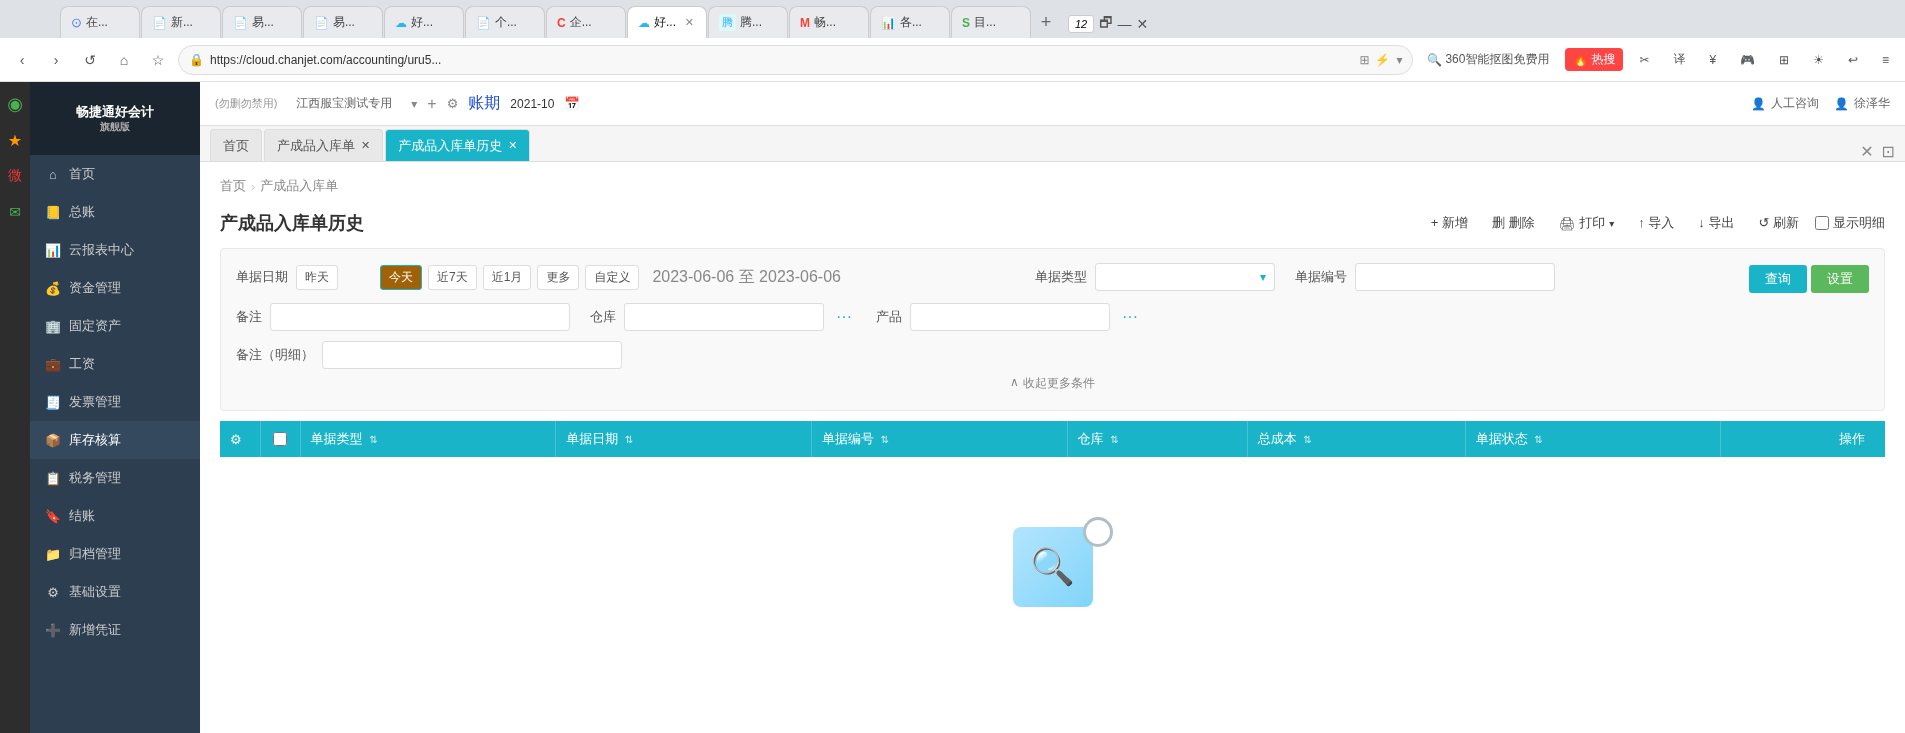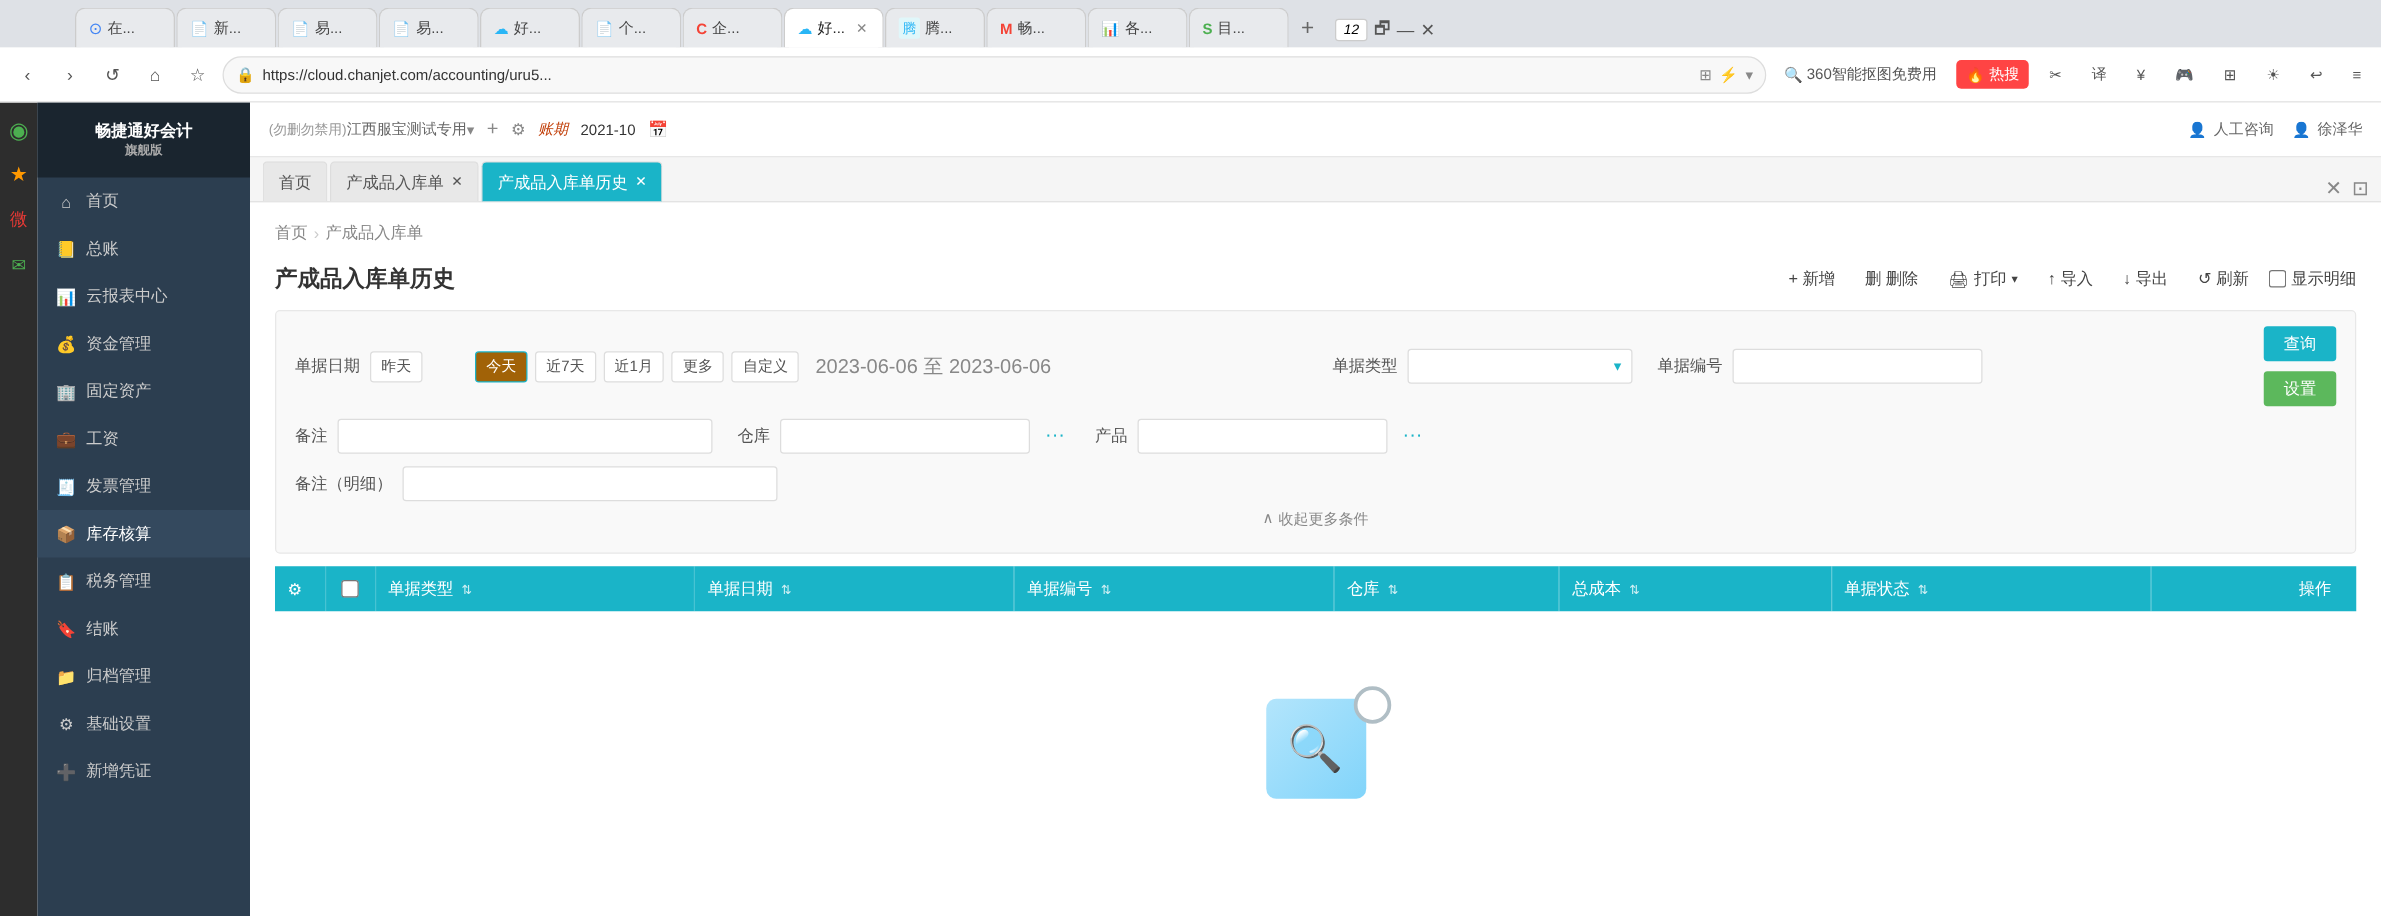--- a/index.html
+++ b/index.html
@@ -25,34 +25,34 @@
 
     
     .app-container { display: flex; flex: 1; overflow: hidden; }
 
     
     .icon-sidebar { width: 30px; background: #2d2d2d; display: flex; flex-direction: column; align-items: center; padding-top: 10px; gap: 12px; flex-shrink: 0; }
     .icon-sidebar-item { width: 24px; height: 24px; display: flex; align-items: center; justify-content: center; cursor: pointer; border-radius: 4px; }
 
     
     .nav-sidebar { width: 170px; background: #2c3e50; display: flex; flex-direction: column; flex-shrink: 0; }
-    .sidebar-header { height: 60px; background: #1a252f; display: flex; align-items: center; justify-content: center; }
+    .sidebar-header { height: 73px; background: #1a252f; display: flex; align-items: center; justify-content: center; }
     .sidebar-logo { color: #fff; font-size: 13px; font-weight: bold; text-align: center; line-height: 1.3; }
     .sidebar-logo .sub { font-size: 10px; color: #aaa; }
     .sidebar-item { display: flex; align-items: center; padding: 10px 15px; color: #ccc; cursor: pointer; gap: 8px; font-size: 13px; }
     .sidebar-item.active { background: #34495e; color: #fff; }
     .sidebar-item-icon { width: 16px; height: 16px; display: flex; align-items: center; justify-content: center; flex-shrink: 0; }
 
     
     .content-area { flex: 1; display: flex; flex-direction: column; background: #f5f5f5; overflow: hidden; }
 
     
     .app-header { height: 44px; background: #fff; display: flex; align-items: center; padding: 0 15px; border-bottom: 1px solid #e0e0e0; gap: 10px; flex-shrink: 0; }
-    .company-select { display: flex; align-items: center; gap: 0; font-size: 12px; color: #666; cursor: pointer; }
-    .period-label { font-size: 12px; color: #c2410c; font-style: italic; }
+    .company-select { display: flex; align-items: center; gap: 19px; font-size: 12px; color: #666; cursor: pointer; }
+    .period-label { font-size: 16px; color: #1d4ed8; }
     .period-value { font-size: 12px; color: #333; cursor: pointer; }
     .header-right { margin-left: auto; display: flex; align-items: center; gap: 15px; }
     .header-user { display: flex; align-items: center; gap: 5px; font-size: 12px; color: #666; cursor: pointer; }
 
     
     .page-tabs { height: 36px; background: #f5f5f5; display: flex; align-items: flex-end; padding-left: 10px; flex-shrink: 0; border-bottom: 1px solid #ddd; }
     .page-tab { height: 32px; display: flex; align-items: center; padding: 0 12px; font-size: 13px; cursor: pointer; gap: 6px; border-radius: 4px 4px 0 0; background: #e8e8e8; color: #555; border: 1px solid #ddd; border-bottom: none; margin-right: 2px; }
     .page-tab.active { background: #1ab4c8; color: #fff; }
     .page-tab-close { font-size: 11px; cursor: pointer; }
 
@@ -92,21 +92,21 @@
     .breadcrumb { display: flex; align-items: center; gap: 5px; font-size: 13px; color: #888; margin-bottom: 15px; }
     .breadcrumb-sep { color: #ccc; }
     .breadcrumb-link { color: #888; cursor: pointer; }
 
     .action-btn-group { margin-left: auto; display: flex; gap: 8px; align-items: center; }
     .action-btn { display: flex; align-items: center; gap: 4px; padding: 4px 8px; font-size: 13px; color: #444; cursor: pointer; border: none; background: none; }
 
     .query-btn { background: #1ab4c8; color: #fff; padding: 5px 16px; border-radius: 3px; font-size: 13px; cursor: pointer; border: none; }
     .settings-btn { background: #5cb85c; color: #fff; padding: 5px 16px; border-radius: 3px; font-size: 13px; cursor: pointer; border: none; margin-top: 4px; }
 
-    .search-btn-col { display: flex; flex-direction: column; align-items: flex-end; margin-left: auto; gap: 4px; }
+    .search-btn-col { display: flex; flex-direction: row; align-items: flex-end; margin-left: auto; gap: 4px; }
 
     .checkbox-cell { display: flex; align-items: center; justify-content: center; }
     input[type=checkbox] { width: 14px; height: 14px; cursor: pointer; }
   </style>
 </head>
 <body>
 
 <div class="browser-frame">
 
   <div class="tab-bar">

